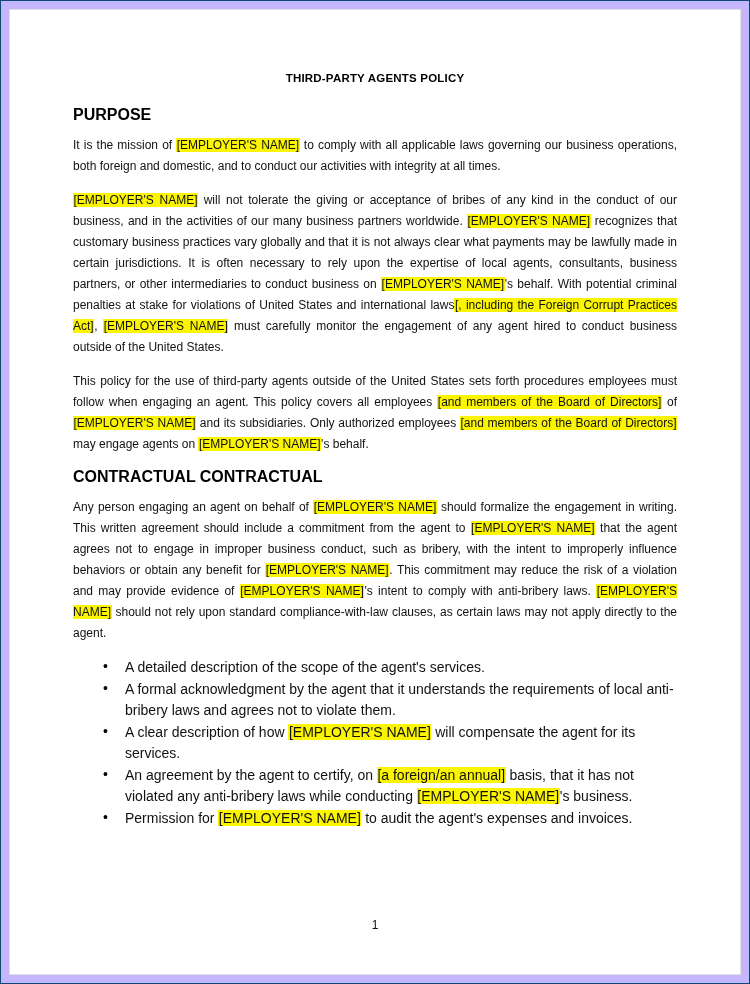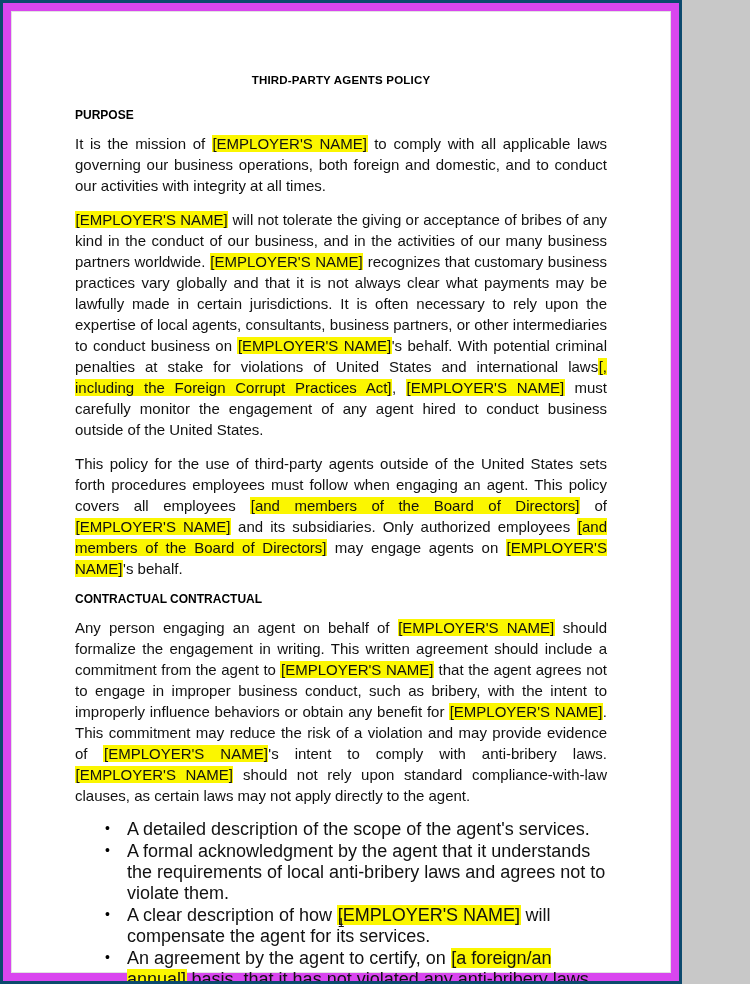--- a/index.html
+++ b/index.html
@@ -7,25 +7,25 @@
     padding: 0;
     background: #c8c8c8;
   }
   body {
     width: 750px;
     height: 984px;
     font-family: "Liberation Sans", sans-serif;
   }
   .page {
     position: relative;
-    width: 682px;
+    width: 750px;
     height: 984px;
-    background: #d946ef;
+    background: #c4b5fd;
     box-sizing: border-box;
-    border: 3px solid #0c4a6e;
+    border: 1px solid #0c4a6e;
     overflow: hidden;
   }
   .sheet {
     position: absolute;
     left: 8px;
     top: 8px;
     right: 8px;
     bottom: 8px;
     background: #ffffff;
     border: 1px solid #e2e2e2;
@@ -41,42 +41,42 @@
   .doc-title {
     text-align: center;
     font-weight: bold;
     font-size: 11.5px;
     letter-spacing: .2px;
     color: #000;
     margin: 0 0 22px 0;
   }
   .section-head {
     font-weight: bold;
-    font-size: 12px;
+    font-size: 16px;
     color: #000;
     margin: 0 0 11px 0;
   }
   p.para {
-    font-size: 15px;
+    font-size: 12px;
     line-height: 21px;
     color: #111;
     text-align: justify;
     margin: 0 0 13px 0;
   }
   .hl {
     background: #fbf600;
     padding: 0 .5px;
   }
   ul.bullets {
     margin: 2px 0 0 0;
     padding: 0 0 0 30px;
     list-style: none;
   }
   ul.bullets li {
-    font-size: 18px;
+    font-size: 14px;
     line-height: 21px;
     color: #111;
     margin: 0 0 1px 0;
     position: relative;
     padding-left: 22px;
     text-align: left;
   }
   ul.bullets li:before {
     content: "\2022";
     position: absolute;

